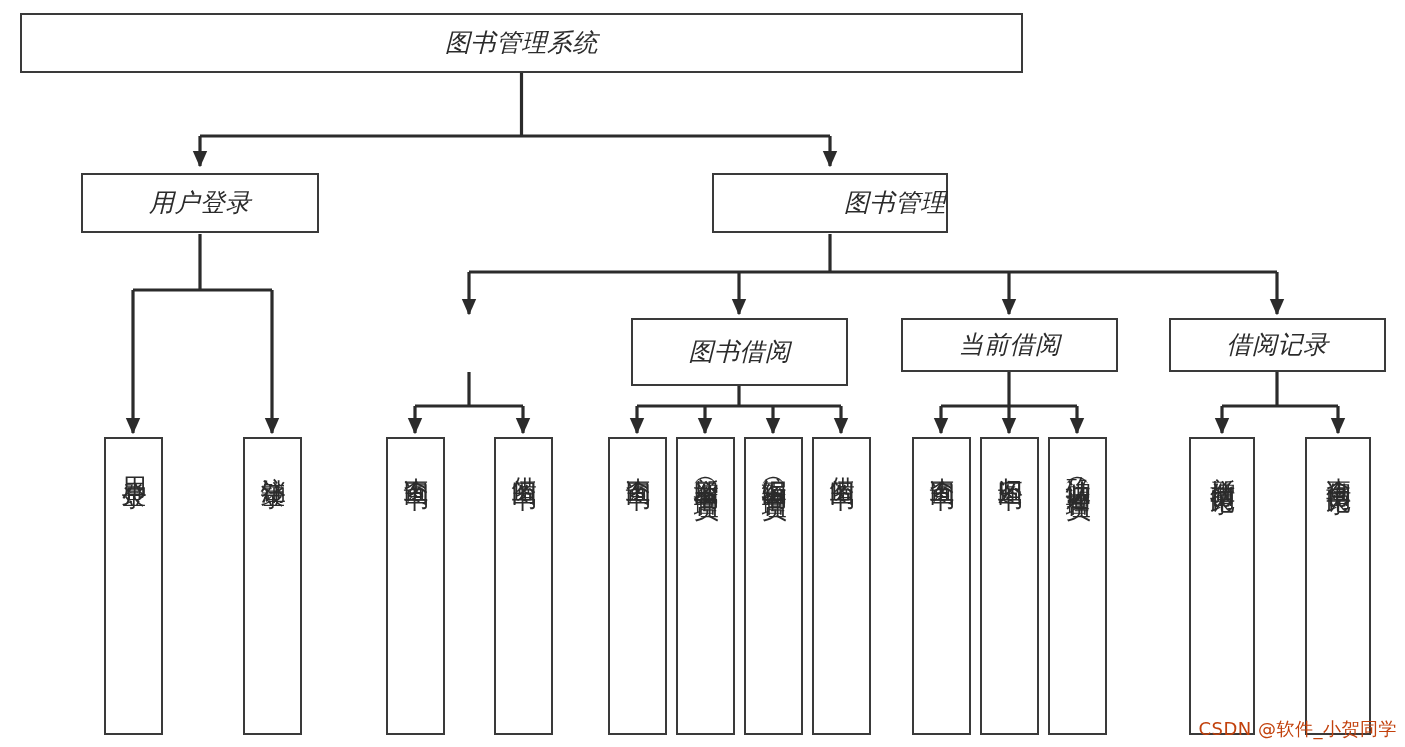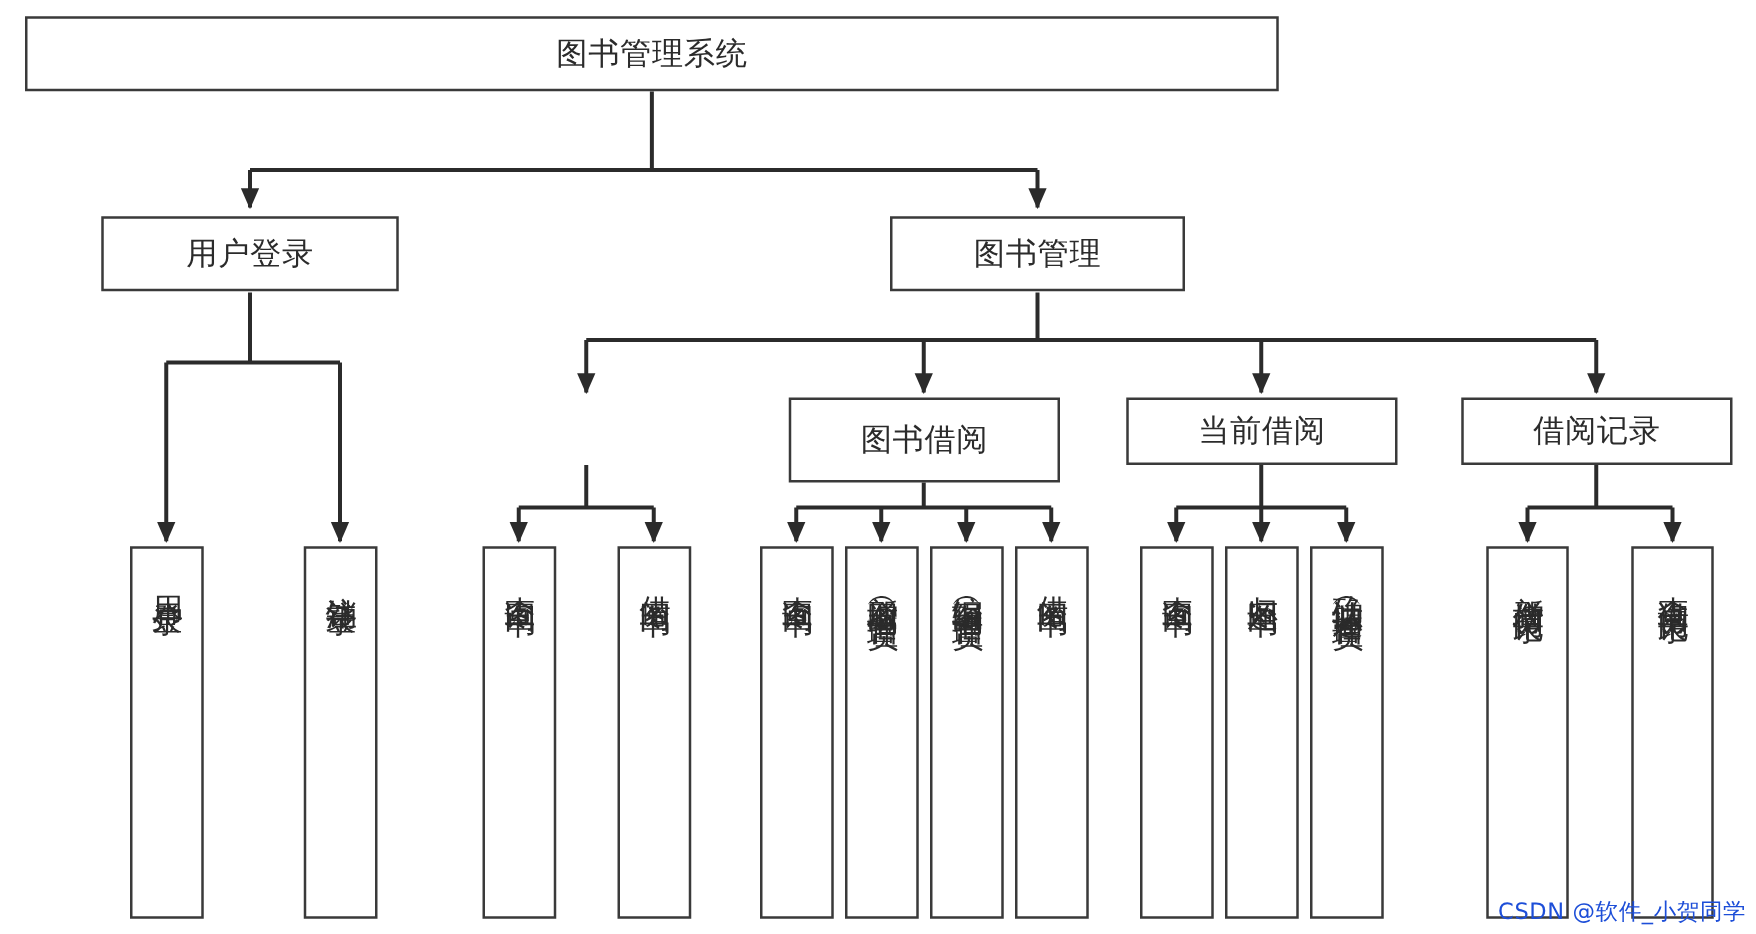--- a/index.html
+++ b/index.html
@@ -37,20 +37,21 @@
   .node-label {
     color: #2b2b2b;
     line-height: 1.18;
     text-align: center;
     white-space: nowrap;
   }
   
   .node.h .node-label {
     font-size: 25px;
     letter-spacing: 0.5px;
+    font-style: italic;
   }
   .node.root .node-label {
     font-size: 25px;
   }
   
   .node.v {
     align-items: flex-start;
     padding-top: 18px;
   }
   .node.v .node-label {
@@ -59,21 +60,21 @@
     font-size: 25px;
     letter-spacing: 3px;
     line-height: 1.05;
     white-space: normal;
   }
   .watermark {
     position: absolute;
     right: 8px;
     bottom: 6px;
     font-size: 18px;
-    color: #1d4ed8;
+    color: #c2410c;
     letter-spacing: 0.5px;
     z-index: 5;
     white-space: nowrap;
     font-family: "DejaVu Sans", "Liberation Sans", sans-serif;
   }
 </style>
 </head>
 <body>
 
 <div id="canvas">
@@ -132,21 +133,21 @@
     </g>
   </svg>
 
   <div class="node h root" style="left:20px; top:13px; width:1003px; height:60px;">
     <span class="node-label">图书管理系统</span>
   </div>
 
   <div class="node h" style="left:81px; top:173px; width:238px; height:60px;">
     <span class="node-label">用户登录</span>
   </div>
-  <div class="node h" style="left:712px; top:173px; width:236px; height:60px;">
+  <div class="node h" style="left:712px; top:173px; width:236px; height:60px;justify-content:flex-end;">
     <span class="node-label">图书管理</span>
   </div>
 
   <div class="node h" style="left:631px; top:318px; width:217px; height:68px;">
     <span class="node-label">图书借阅</span>
   </div>
   <div class="node h" style="left:1169px; top:318px; width:217px; height:54px;">
     <span class="node-label">借阅记录</span>
   </div>
   <div class="node h" style="left:901px; top:318px; width:217px; height:54px;">

